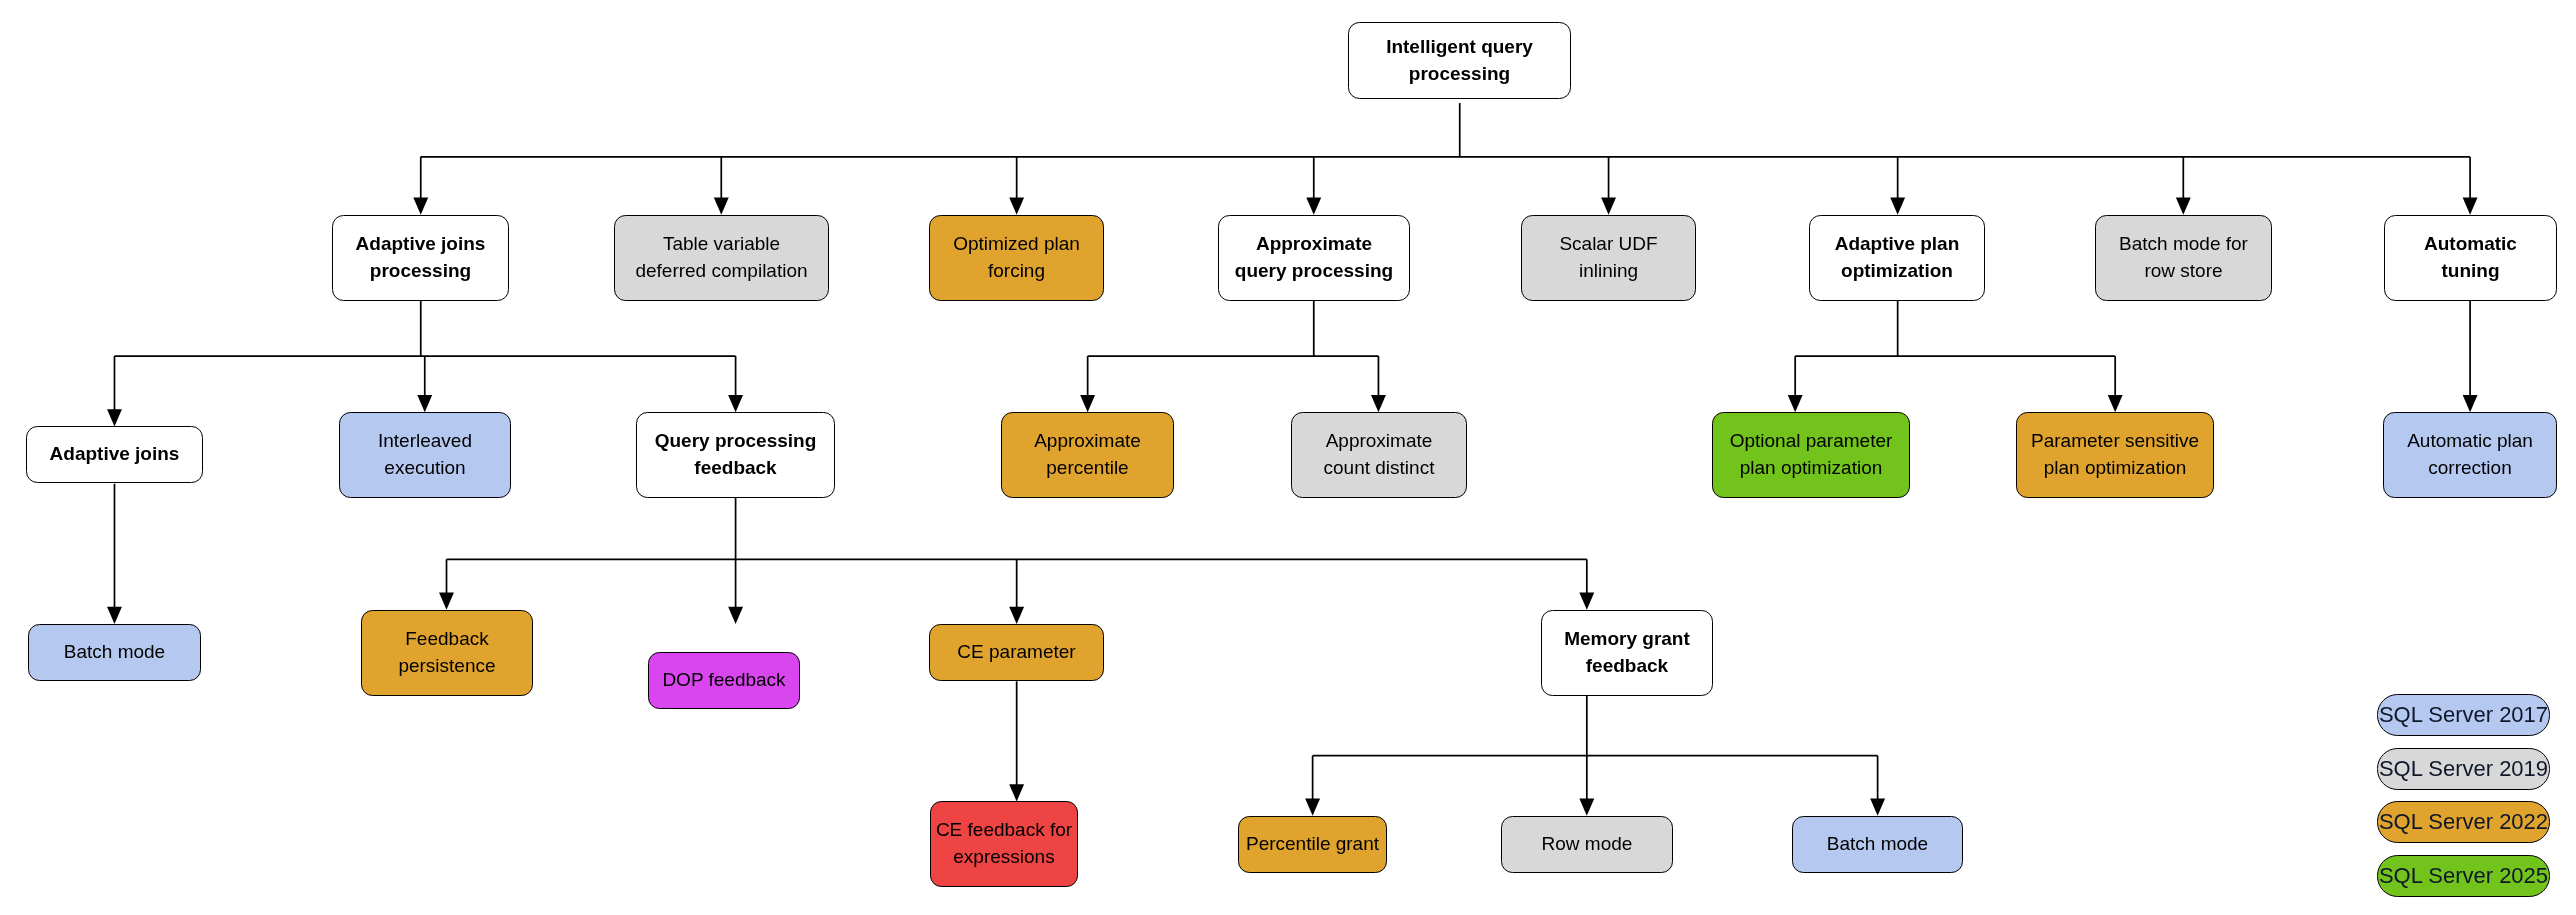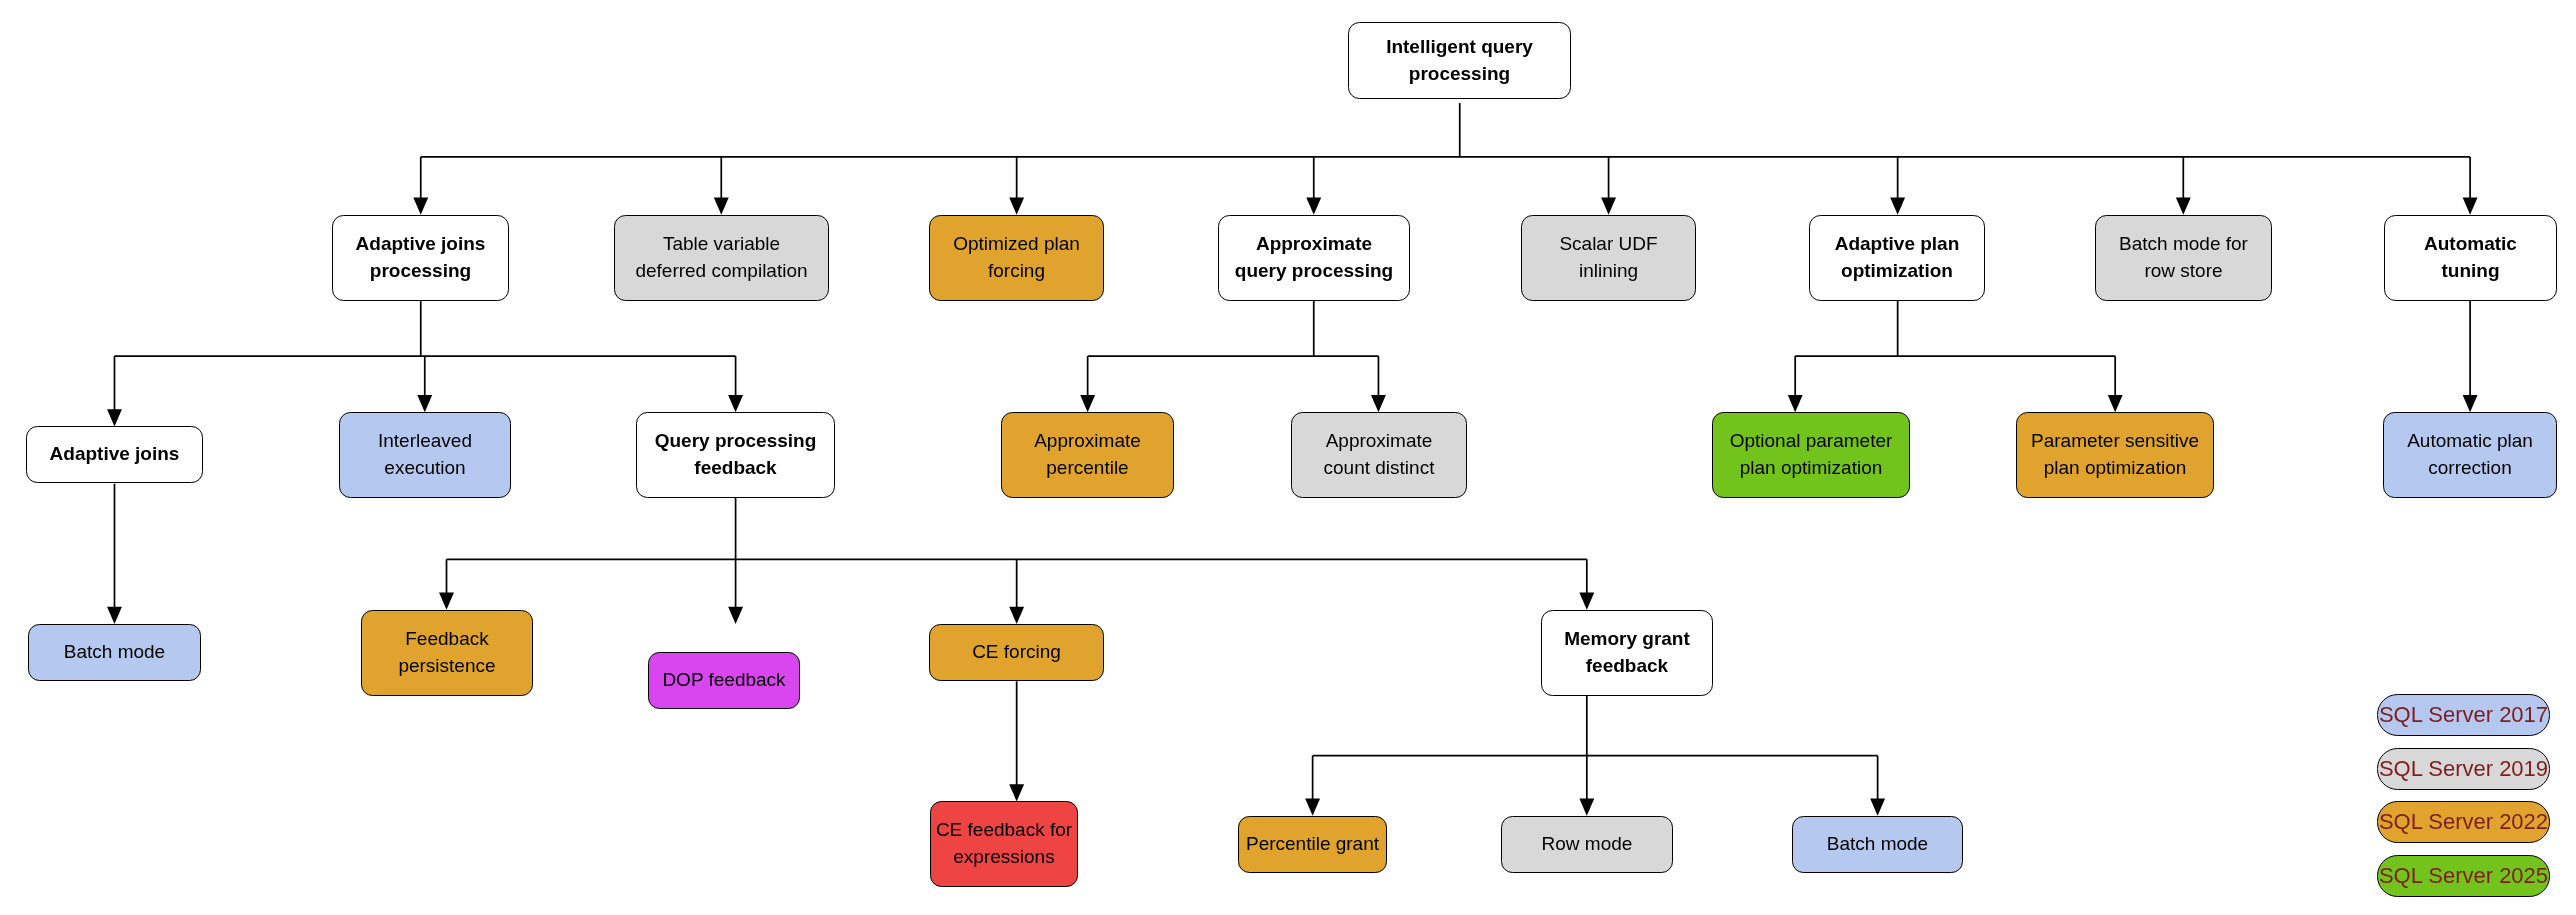--- a/index.html
+++ b/index.html
@@ -42,21 +42,21 @@
   .legend-pill {
     position: absolute;
     box-sizing: border-box;
     border: 1.7px solid #000000;
     border-radius: 20.6px;
     display: flex;
     align-items: center;
     justify-content: center;
     text-align: center;
     font-size: 22px;
-    color: #7f1d1d;
+    color: #0f172a;
   }
 </style>
 </head>
 <body>
 
 <div class="canvas">
   <svg id="edges-svg" xmlns="http://www.w3.org/2000/svg" viewBox="0 0 4500 1600">
       <line x1="2550" y1="180" x2="2550" y2="274" stroke="#000000" stroke-width="3"></line>
       <line x1="735" y1="274" x2="4315" y2="274" stroke="#000000" stroke-width="3"></line>
       <line x1="735" y1="274" x2="735" y2="349" stroke="#000000" stroke-width="3"></line>
@@ -151,21 +151,21 @@
       <div class="node " style="left: 1696px; top: 412px; width: 198px; height: 86px; background: rgb(114, 196, 29); margin-left: 16px;"><span>Optional parameter
 plan optimization</span></div>
       <div class="node " style="left: 2016px; top: 412px; width: 198px; height: 86px; background: rgb(223, 163, 46);"><span>Parameter sensitive
 plan optimization</span></div>
       <div class="node " style="left: 2383px; top: 412px; width: 174px; height: 86px; background: rgb(181, 200, 240);"><span>Automatic plan
 correction</span></div>
       <div class="node " style="left: 28px; top: 624px; width: 173px; height: 57px; background: rgb(181, 200, 240);"><span>Batch mode</span></div>
       <div class="node " style="left: 361px; top: 610px; width: 172px; height: 86px; background: rgb(223, 163, 46);"><span>Feedback
 persistence</span></div>
       <div class="node " style="left: 648px; top: 652px; width: 152px; height: 57px; background: #d946ef;"><span>DOP feedback</span></div>
-      <div class="node " style="left: 929px; top: 624px; width: 175px; height: 57px; background: rgb(223, 163, 46);"><span>CE forcing</span></div>
+      <div class="node " style="left: 929px; top: 624px; width: 175px; height: 57px; background: rgb(223, 163, 46);"><span>CE parameter</span></div>
       <div class="node category" style="left: 1501px; top: 610px; width: 172px; height: 86px; background: rgb(255, 255, 255); margin-left: 40px;"><span>Memory grant
 feedback</span></div>
       <div class="node " style="left: 930px; top: 801px; width: 148px; height: 86px; background: #ef4444;"><span>CE feedback for
 expressions</span></div>
       <div class="node " style="left: 1238px; top: 816px; width: 149px; height: 57px; background: rgb(223, 163, 46);"><span>Percentile grant</span></div>
       <div class="node " style="left: 1501px; top: 816px; width: 172px; height: 57px; background: rgb(216, 216, 216);"><span>Row mode</span></div>
       <div class="node " style="left: 1792px; top: 816px; width: 171px; height: 57px; background: rgb(181, 200, 240);"><span>Batch mode</span></div>
     </div>
   <div id="legend-layer">
       <div class="legend-pill" style="left: 2377px; top: 694px; width: 173px; height: 42px; background: rgb(181, 200, 240);">

